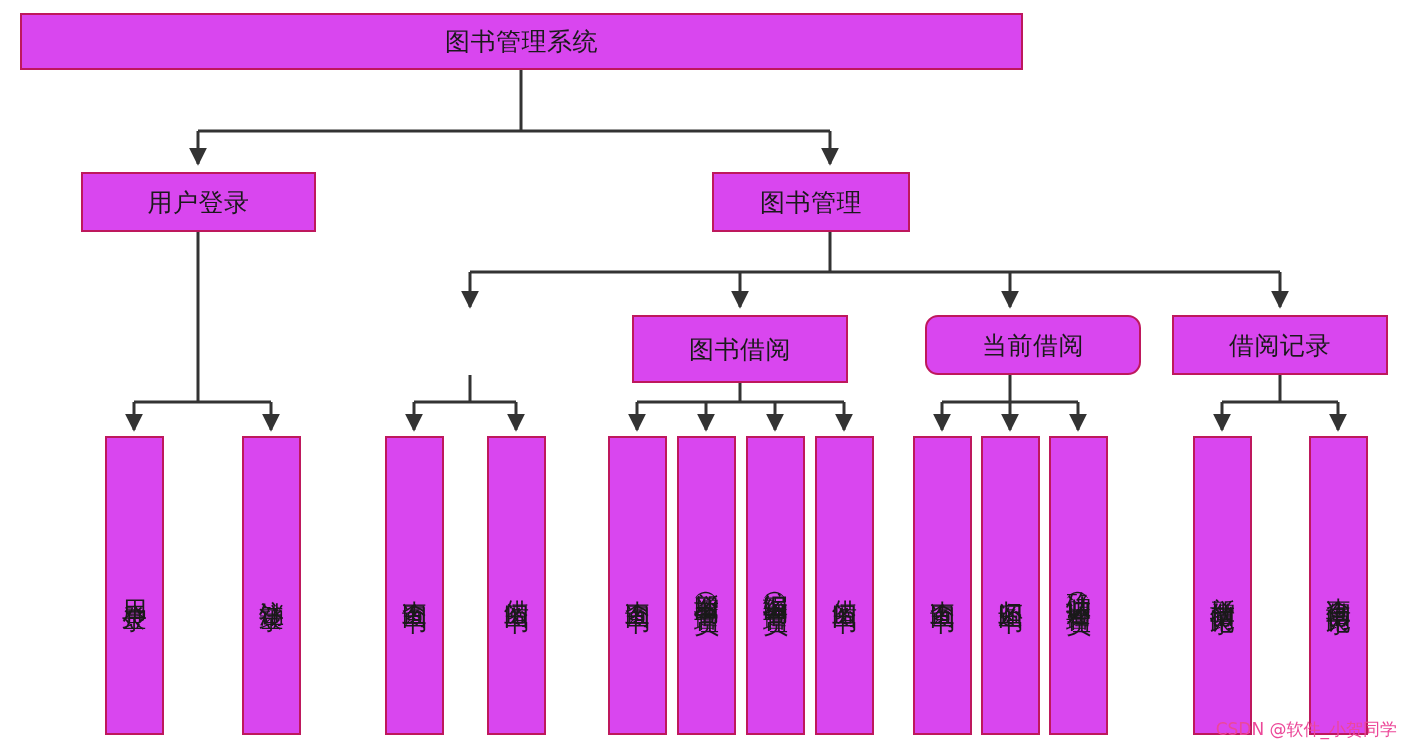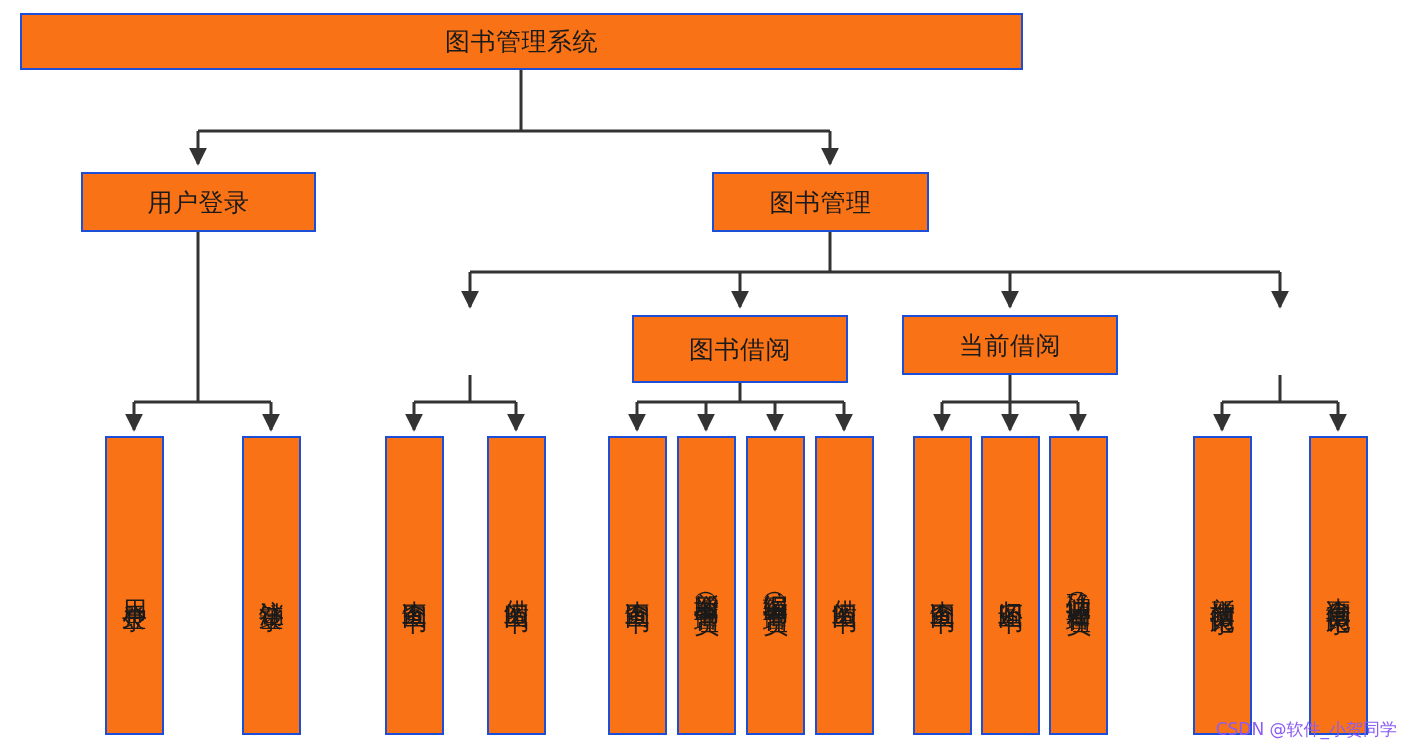--- a/index.html
+++ b/index.html
@@ -20,22 +20,22 @@
   #edges {
     position: absolute;
     left: 0;
     top: 0;
     width: 1405px;
     height: 747px;
   }
   .node {
     position: absolute;
     box-sizing: border-box;
-    border: 2px solid #1d4ed8;
-    background: #f97316;
+    border: 2px solid #be185d;
+    background: #d946ef;
     color: #1a1a1a;
     display: flex;
     align-items: center;
     justify-content: center;
     text-align: right;
     line-height: 1.0;
   }
   .node.h {
     font-size: 25px;
     letter-spacing: 0.5px;
@@ -53,21 +53,21 @@
     writing-mode: vertical-rl;
     text-orientation: upright;
     white-space: nowrap;
     line-height: 1.0;
   }
   #watermark {
     position: absolute;
     right: 8px;
     bottom: 6px;
     font-size: 17px;
-    color: #8b5cf6;
+    color: #ec4899;
     white-space: nowrap;
     pointer-events: none;
   }
 </style>
 </head>
 <body>
 
 <div id="canvas">
 
   <svg id="edges" viewBox="0 0 1405 747" xmlns="http://www.w3.org/2000/svg">
@@ -120,29 +120,32 @@
     </g>
   </svg>
 
   <div class="node h" style="left:20px; top:13px; width:1003px; height:57px;">
     <span class="label">图书管理系统</span>
   </div>
 
   <div class="node h" style="left:81px; top:172px; width:235px; height:60px;">
     <span class="label">用户登录</span>
   </div>
-  <div class="node h" style="left:712px; top:172px; width:217px; height:60px;">
+  <div class="node h" style="left:712px; top:172px; width:198px; height:60px;">
     <span class="label">图书管理</span>
   </div>
 
   <div class="node h" style="left:632px; top:315px; width:216px; height:68px;">
     <span class="label">图书借阅</span>
   </div>
-  <div class="node h" style="left:902px; top:315px; width:216px; height:60px;">
+  <div class="node h" style="left:925px; top:315px; width:216px; height:60px;border-radius:13px;">
     <span class="label">当前借阅</span>
+  </div>
+  <div class="node h" style="left:1172px; top:315px; width:216px; height:60px;">
+    <span class="label">借阅记录</span>
   </div>
 
   <div class="node v" style="left:105px; top:436px; width:59px; height:299px;">
     <span class="label">用户登录</span>
   </div>
   <div class="node v" style="left:242px; top:436px; width:59px; height:299px;">
     <span class="label">注销登录</span>
   </div>
 
   <div class="node v" style="left:385px; top:436px; width:59px; height:299px;">

